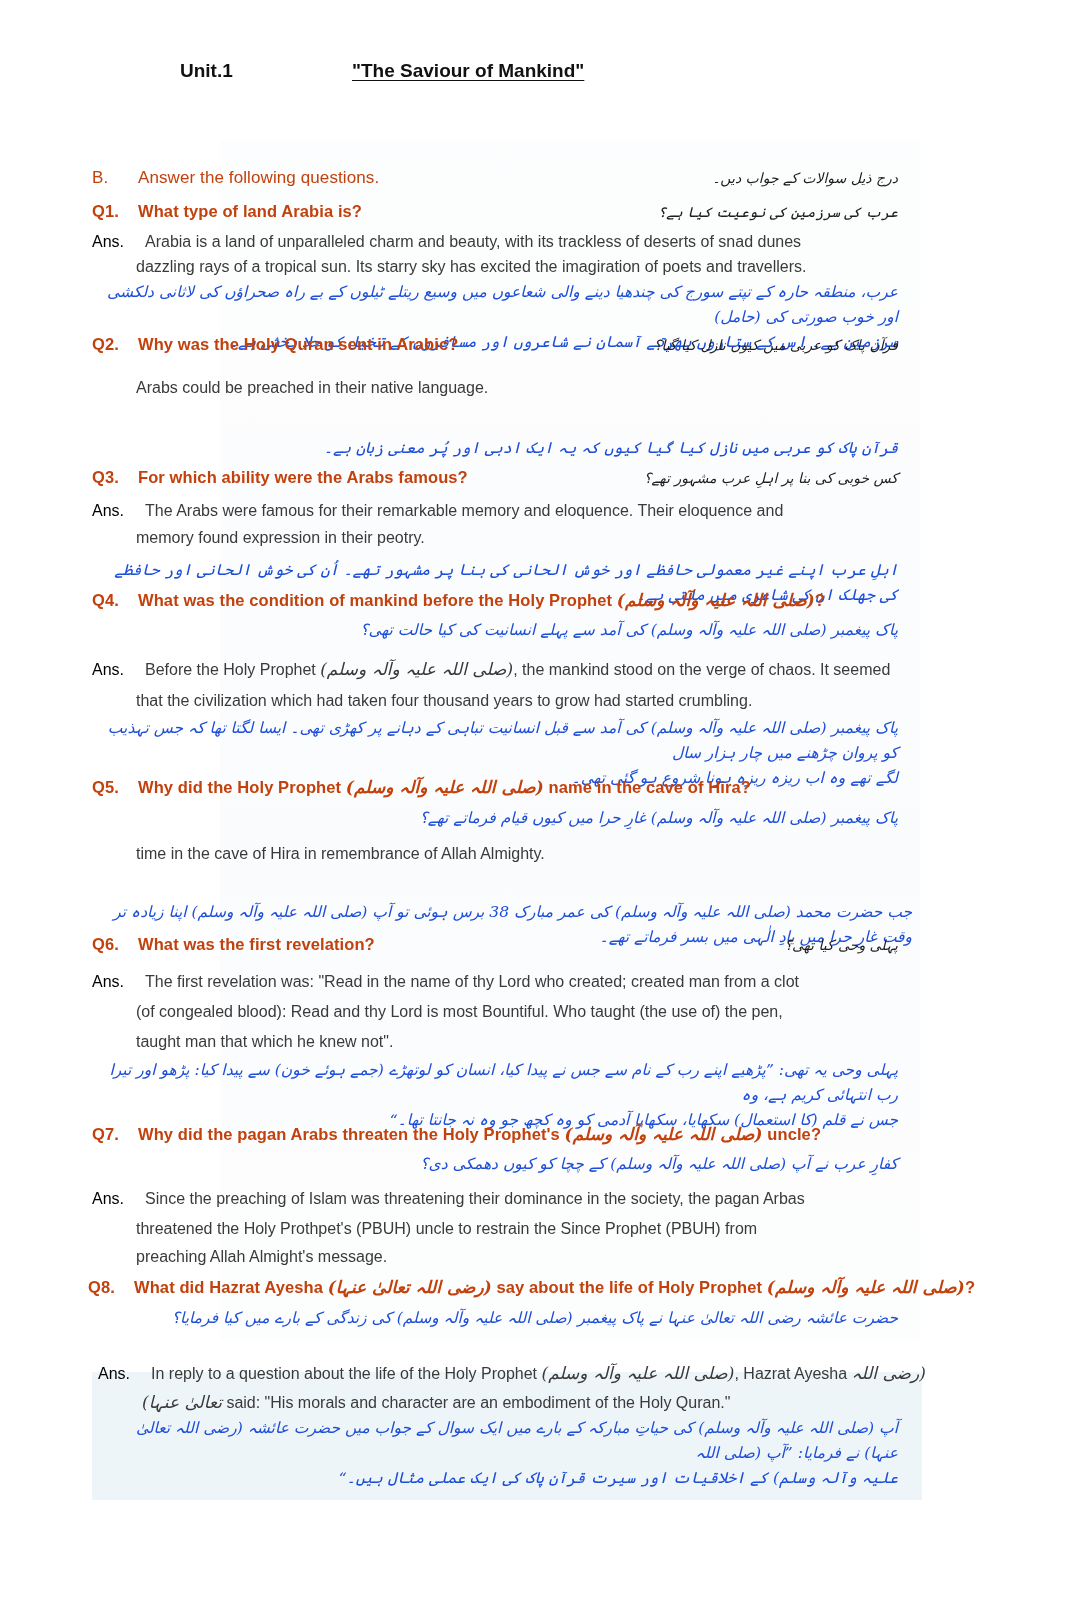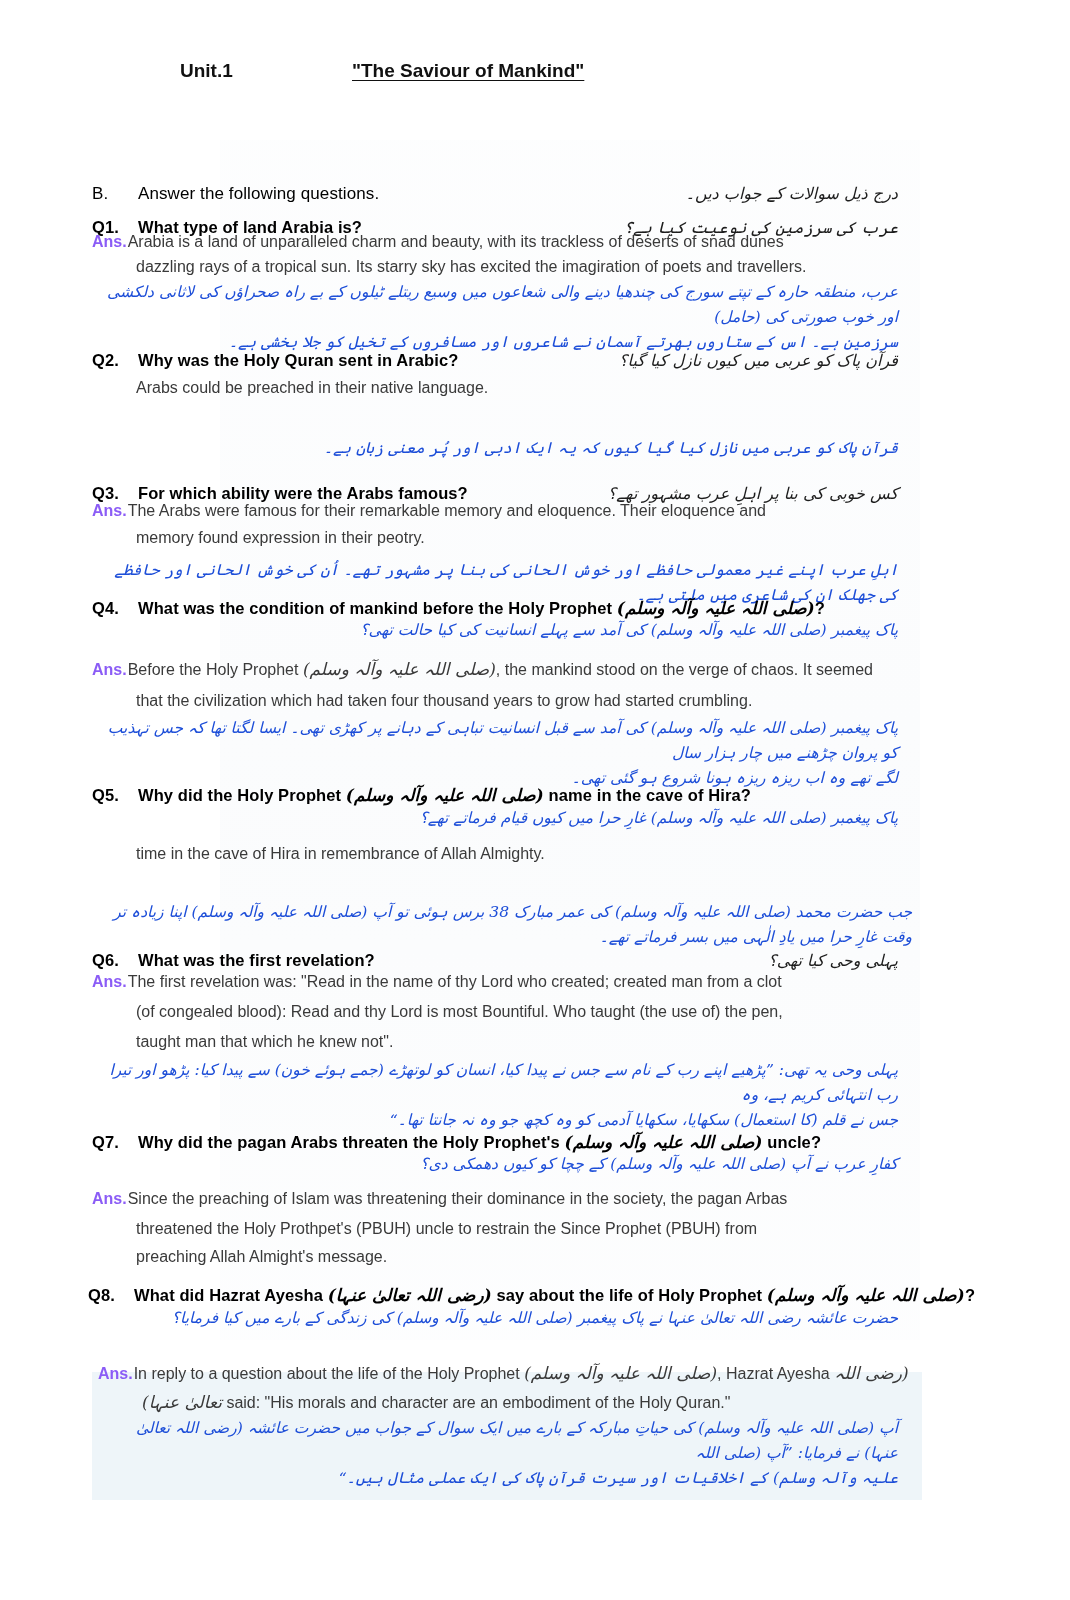--- a/index.html
+++ b/index.html
@@ -21,38 +21,37 @@
       font-family: "Liberation Sans", sans-serif; font-weight: bold; font-size: 19px; color: #111;
     }
     .page-title {
       position: absolute; left: 352px; top: 60px;
       font-family: "Liberation Sans", sans-serif; font-weight: bold; font-size: 19px; color: #111;
       text-decoration: underline; text-underline-offset: 3px;
     }
     .row { position: absolute; left: 92px; width: 806px; }
     .q-line { display: flex; justify-content: space-between; align-items: baseline; }
     .q-en {
-      font-size: 16.5px; font-weight: bold; color: #000000; white-space: nowrap;
+      font-size: 16.5px; font-weight: bold; color: #c2410c; white-space: nowrap;
       letter-spacing: 0.1px;
-      margin-top: 8px;
     }
     .q-en .qnum { display: inline-block; width: 46px; }
     .ur {
-      direction: rtl; font-family: "DejaVu Serif", serif; font-size: 16px;
-      color: #1d1d1d; white-space: nowrap; font-style: italic; margin-top: 16px;
+      direction: rtl; font-family: "DejaVu Serif", serif; font-size: 14px;
+      color: #1d1d1d; white-space: nowrap; font-style: italic;
     }
     .ur-block {
       direction: rtl; text-align: right; font-family: "DejaVu Serif", serif;
       font-size: 15.5px; line-height: 25px; color: #1d4ed8; font-style: italic;
     }
     .ans {
       font-size: 16px; color: #3a3a3a; line-height: 27px; text-align: justify;
       text-align-last: left;
     }
-    .ans .albl { font-weight: bold; color: #8b5cf6; margin-right: 1px; }
+    .ans .albl { font-weight: normal; color: #000000; margin-right: 21px; }
     .ans .indent { padding-left: 44px; display: block; }
     .ans-first { display: block; white-space: nowrap; }
     .honor { font-family: "DejaVu Serif", serif; font-style: italic; font-size: 17px; direction: rtl; unicode-bidi: isolate; }
   </style>
 </head>
 <body>
 
 <div class="scan-tint"></div>
 <div class="ans8-tint"></div>
 

